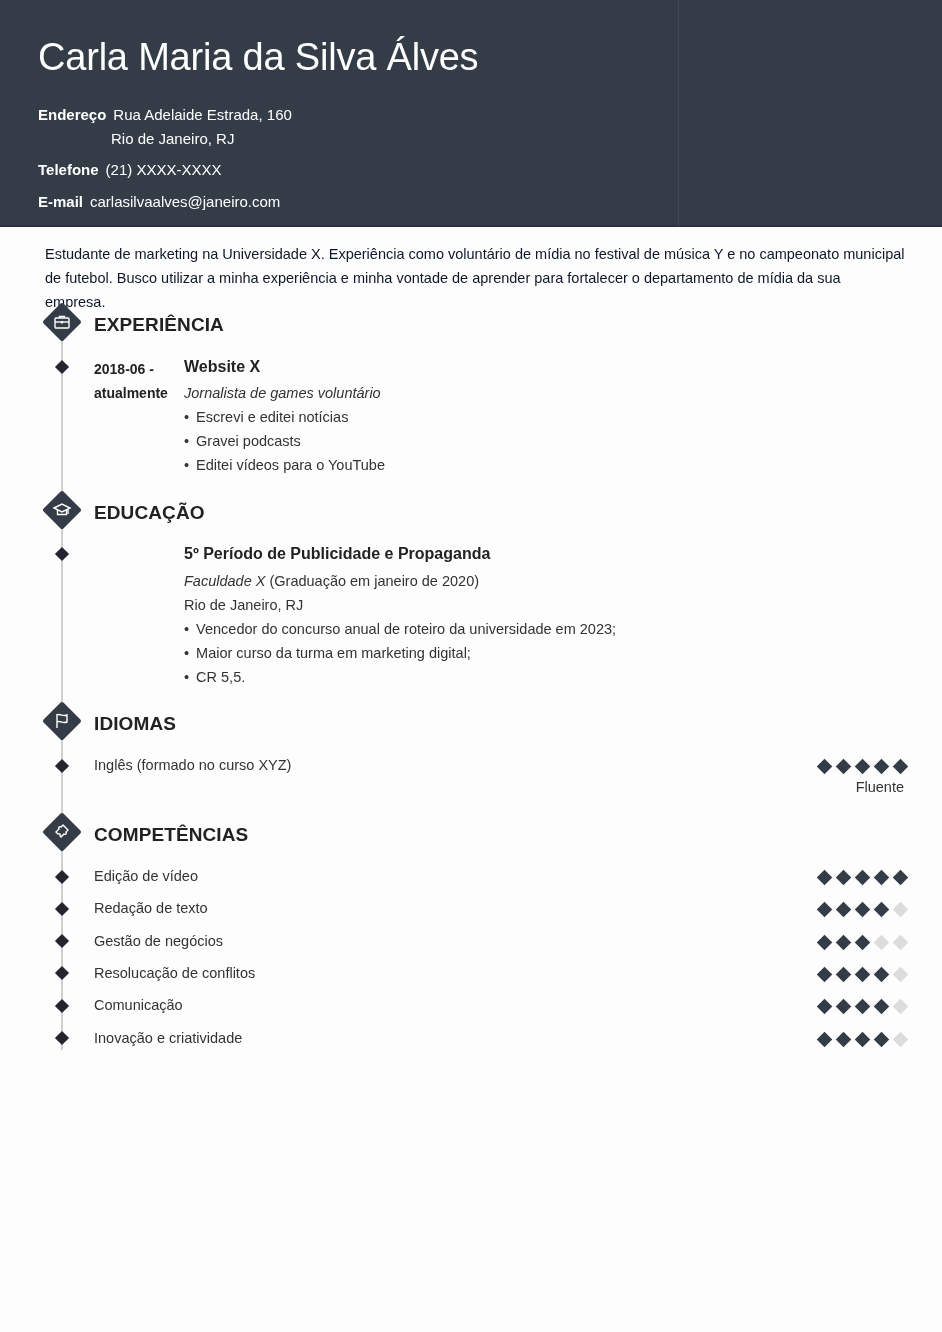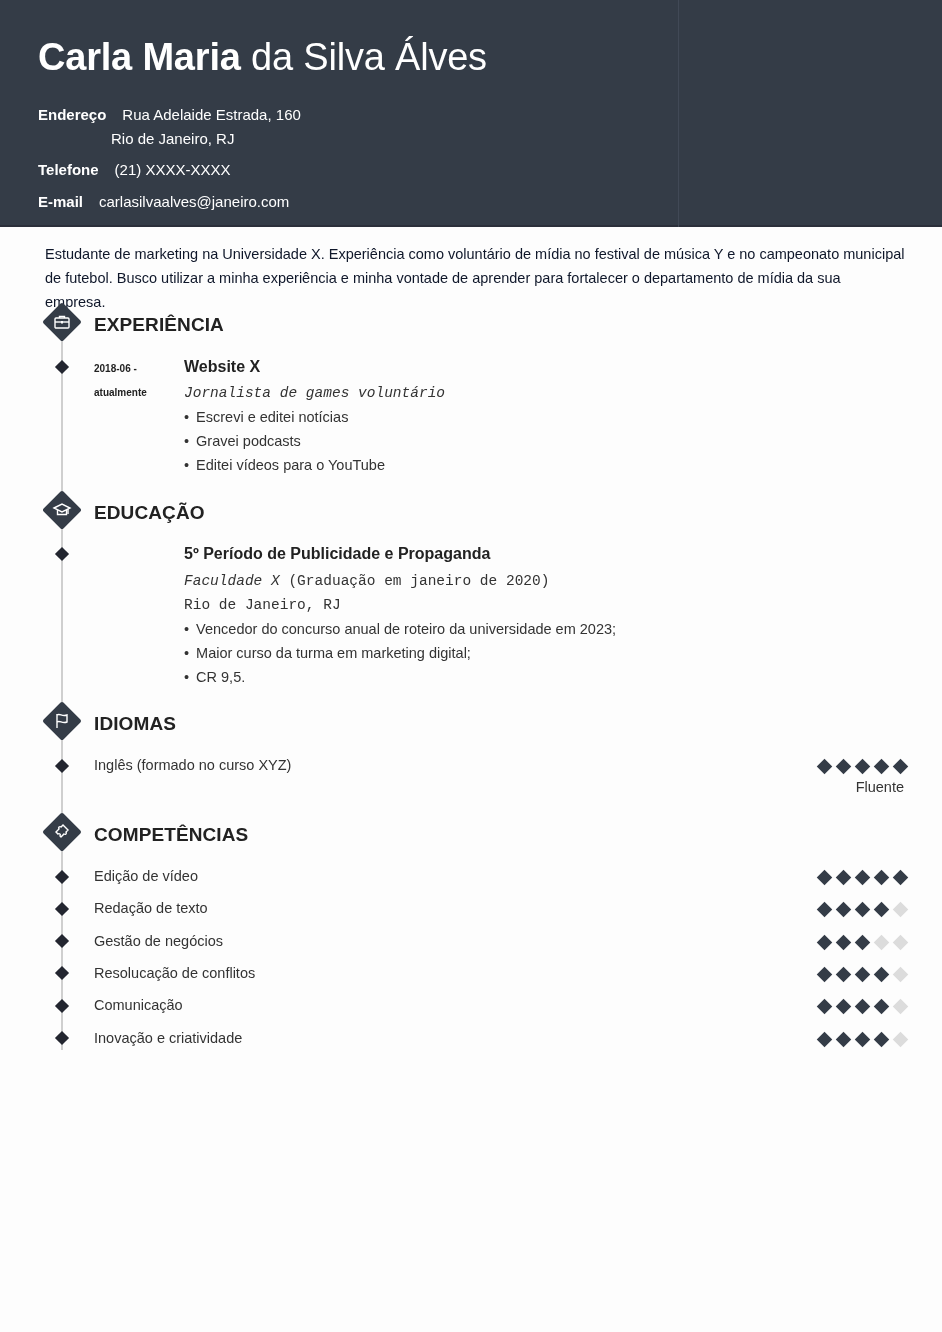--- a/index.html
+++ b/index.html
@@ -3,40 +3,40 @@
 <meta charset="utf-8">
 <style>
   * { box-sizing: border-box; margin: 0; padding: 0; }
   html, body { width: 942px; height: 1332px; background: #fdfdfd; overflow: hidden; }
   body { font-family: "Liberation Sans", sans-serif; color: #2a2a2a; position: relative; }
 
   
   .header { position: absolute; left: 0; top: 0; width: 942px; height: 227px; background: #343c47; border-bottom: 2px solid #2b2f3a; }
   .header-divider { position: absolute; left: 678px; top: 0; width: 1px; height: 227px; background: #414956; }
   .name { position: absolute; left: 38px; top: 36px; font-size: 38px; color: #ffffff; letter-spacing: -0.2px; white-space: nowrap; }
-  .name .first { font-weight: bold; }
+  .name .first { font-weight: normal; }
   .name .last { font-weight: normal; }
   .contact-row { position: absolute; left: 38px; color: #ffffff; font-size: 15px; white-space: nowrap; }
-  .contact-row .lbl { font-weight: bold; margin-right: 16px; }
+  .contact-row .lbl { font-weight: bold; margin-right: 7px; }
   .addr2 { position: absolute; left: 111px; top: 130px; color: #fff; font-size: 15px; }
 
   
   .summary { position: absolute; left: 45px; top: 242px; width: 860px; font-size: 14.5px; line-height: 24px; color: #0f172a; }
 
   
   .timeline-line { position: absolute; left: 61px; top: 330px; width: 2px; height: 720px; background: #cfcfcf; }
   .sec-icon { position: absolute; left: 44px; width: 36px; height: 36px; }
   .sec-icon .diamond { position: absolute; left: 4px; top: 4px; width: 28px; height: 28px; background: #343c47; transform: rotate(45deg); border-radius: 2px; }
   .sec-icon svg { position: absolute; left: 8px; top: 8px; width: 20px; height: 20px; }
   .sec-title { position: absolute; left: 94px; font-size: 19px; font-weight: bold; color: #222; letter-spacing: 0.1px; }
   .dot { position: absolute; left: 57px; width: 10px; height: 10px; background: #232630; transform: rotate(45deg); }
 
-  .date { position: absolute; left: 94px; font-size: 10px; font-weight: bold; color: #222; line-height: 24px; }
+  .date { position: absolute; left: 94px; font-size: 14px; font-weight: bold; color: #222; line-height: 24px; }
   .entry-title { position: absolute; left: 184px; font-size: 16px; font-weight: bold; color: #222; }
-  .line { position: absolute; left: 184px; font-size: 14.5px; color: #333; font-family: Liberation Mono, monospace; }
+  .line { position: absolute; left: 184px; font-size: 14.5px; color: #333; }
   .line.italic { font-style: italic; }
   .bullet { position: absolute; left: 184px; font-size: 14.5px; color: #333; }
   .bullet::before { content: "•"; margin-right: 7px; }
 
   .skill-name { position: absolute; left: 94px; font-size: 14.5px; color: #333; }
   .rating { position: absolute; left: 818px; display: flex; gap: 6px; }
   .rating span { display: inline-block; width: 11px; height: 11px; margin: 1px; transform: rotate(45deg); background: #343c47; }
   .rating span.off { background: #dcdcdc; }
   .level { position: absolute; right: 38px; font-size: 14.5px; color: #333; }
 </style>
@@ -98,21 +98,21 @@
 <div class="sec-title" style="top:502px">EDUCAÇÃO</div>
 
 <div class="dot" style="top:549px"></div>
 <div class="entry-title" style="top:545px">5º Período de Publicidade e Propaganda</div>
 <div class="line" style="top:573px">
   <span style="font-style:italic">Faculdade X</span><span> (Graduação em janeiro de 2020)</span>
 </div>
 <div class="line" style="top:597px">Rio de Janeiro, RJ</div>
 <div class="bullet" style="top:621px">Vencedor do concurso anual de roteiro da universidade em 2023;</div>
 <div class="bullet" style="top:645px">Maior curso da turma em marketing digital;</div>
-<div class="bullet" style="top:669px">CR 9,5.</div>
+<div class="bullet" style="top:669px">CR 5,5.</div>
 
 <div class="sec-icon" style="top:703px">
   <div class="diamond"></div>
   <svg viewBox="0 0 20 20" fill="none" stroke="#fff" stroke-width="1.4">
     <path d="M5 17V3"></path>
     <path d="M5 4c3-2 5 2 10 0v7c-5 2-7-2-10 0"></path>
   </svg>
 </div>
 <div class="sec-title" style="top:713px">IDIOMAS</div>
 

